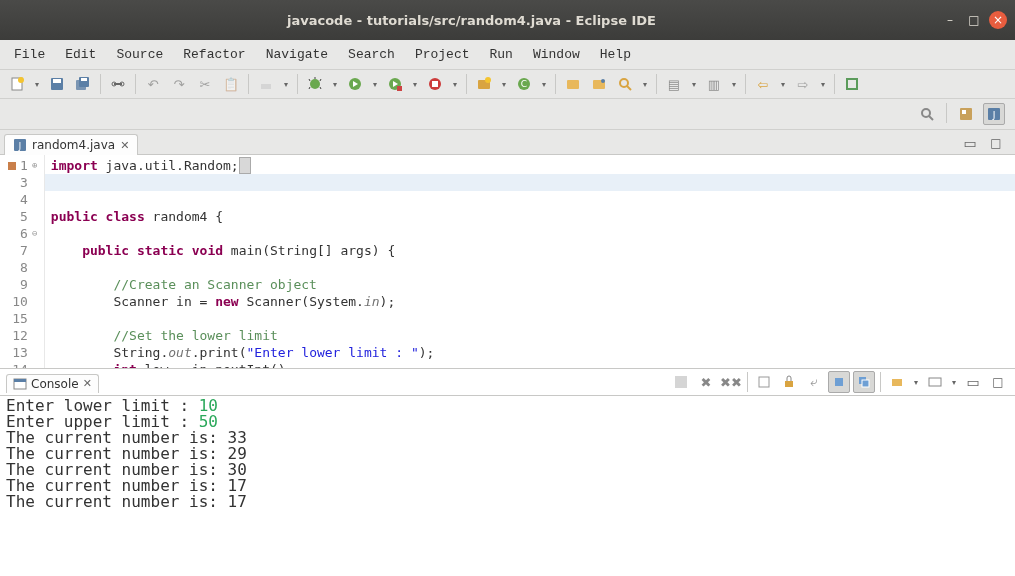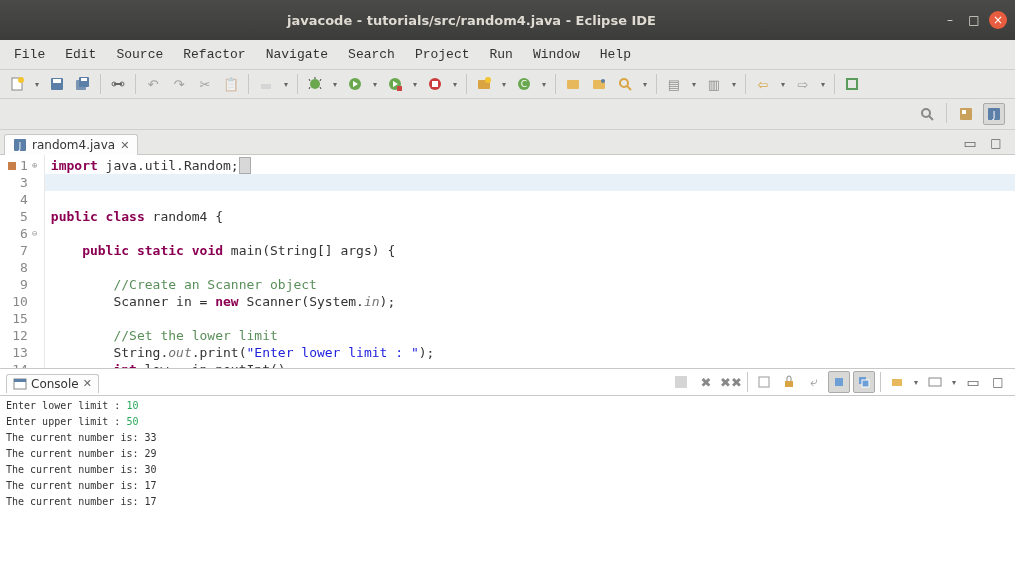--- a/index.html
+++ b/index.html
@@ -30,21 +30,21 @@
 .kw { color: #8b0052; font-weight: bold; }
 .cm { color: #5a8f5a; }
 .str { color: #2222dd; }
 .fld { color: #737373; font-style: italic; }
 .mark { background: #d8d8d8; border: 1px solid #aaa; padding: 0 1px; }
 .console-area { border-top: 1px solid #c8c8c6; background: #ffffff; display: flex; flex-direction: column; height: 208px; }
 .console-tabbar { display: flex; align-items: center; padding: 2px 6px 0 6px; border-bottom: 1px solid #c8c8c6; }
 .console-tab { background: #fdfdfd; border: 1px solid #c8c8c6; border-bottom: none; padding: 2px 6px; display: flex; align-items: center; gap: 4px; font-size: 12px; border-radius: 3px 3px 0 0; }
 .console-tools { margin-left: auto; display: flex; gap: 3px; align-items: center; padding-bottom: 2px; }
 .console-header { background: #fff; color: #777; padding: 3px 6px; font-size: 12px; }
-.console-body { background: #fff; flex: 1; padding: 2px 6px; font-family: "DejaVu Sans Mono", Consolas, monospace; font-size: 10px; line-height: 16px; white-space: pre; }
+.console-body { background: #fff; flex: 1; padding: 2px 6px; font-family: "DejaVu Sans Mono", Consolas, monospace; font-size: 16px; line-height: 16px; white-space: pre; }
 .cin { color: #2aa85a; }
 svg { display: block; }
 </style>
 </head>
 <body>
 
 <div class="titlebar">
   <div class="titlebar-title">javacode - tutorials/src/random4.java - Eclipse IDE</div>
   <span class="win-btn">–</span>
   <span class="win-btn">□</span>

